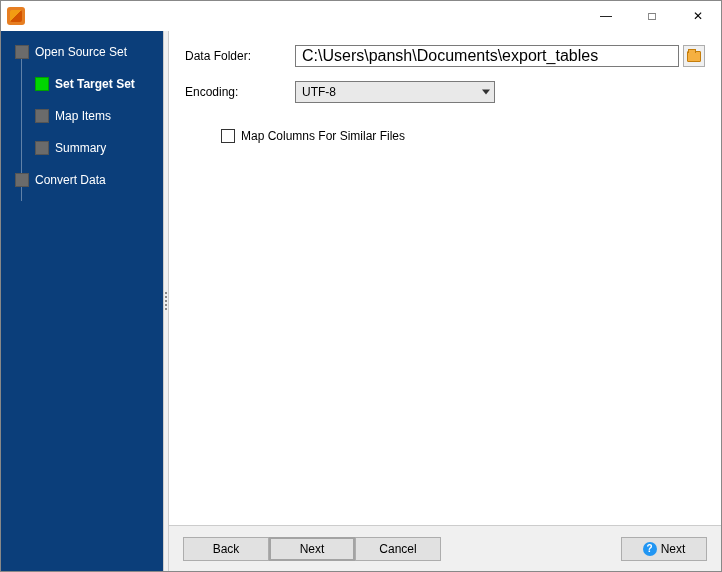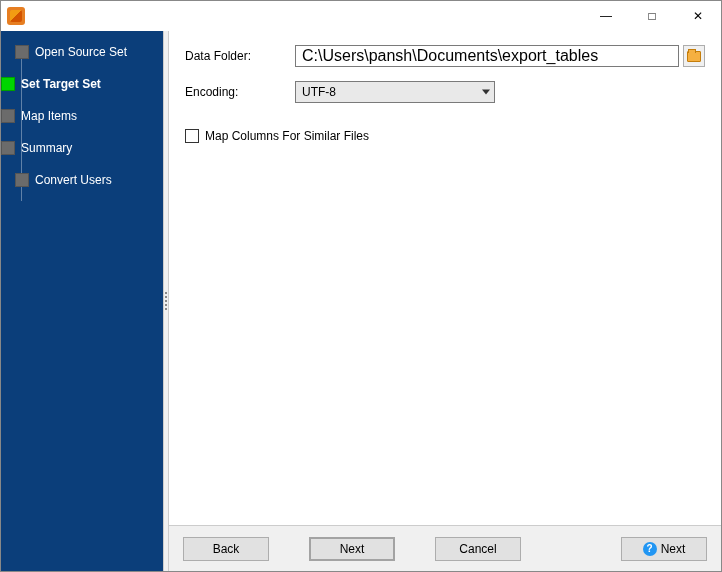--- a/index.html
+++ b/index.html
@@ -54,21 +54,21 @@
     position: relative;
   }
   .nav-item {
     display: flex;
     align-items: center;
     height: 26px;
     margin-bottom: 6px;
     position: relative;
   }
   .nav-item.level-0 { padding-left: 14px; }
-  .nav-item.level-1 { }
+  .nav-item.level-1 { padding-left: 34px; }
   .nav-box {
     width: 14px; height: 14px;
     background: #6b6b6b;
     border: 1px solid #555;
     margin-right: 6px;
     flex-shrink: 0;
   }
   .nav-box.active {
     background: #00d600;
     border-color: #00a000;
@@ -151,36 +151,35 @@
     padding: 2px 22px 2px 6px;
     font-size: 12px;
     display: flex;
     align-items: center;
   }
   .select-arrow {
     position:absolute; right:5px; top:50%; transform:translateY(-50%);
     width:0; height:0; border-left:4px solid transparent; border-right:4px solid transparent; border-top:5px solid #333;
   }
   .checkbox-row {
-    display: flex; align-items: center; margin-top: 26px;
+    display: flex; align-items: center; margin-top: 26px; margin-left: 36px;
   }
   .checkbox {
     width: 14px; height: 14px;
     border: 1px solid #333;
     background: #fff;
     margin-right: 6px;
   }
   .button-bar {
     height: 46px;
     border-top: 1px solid #ccc;
     background: #f0f0f0;
     display: flex;
     align-items: center;
     padding: 0 14px;
-    gap: 40px;
   }
   .btn {
     height: 24px;
     min-width: 86px;
     padding: 0 14px;
     border: 1px solid #adadad;
     background: #e1e1e1;
     display: flex;
     align-items: center;
     justify-content: center;
@@ -226,21 +225,21 @@
     <div class="nav-item level-1">
       <div class="nav-box"></div>
       <span class="nav-label">Map Items</span>
     </div>
     <div class="nav-item level-1">
       <div class="nav-box"></div>
       <span class="nav-label">Summary</span>
     </div>
     <div class="nav-item level-0">
       <div class="nav-box"></div>
-      <span class="nav-label">Convert Users</span>
+      <span class="nav-label">Convert Data</span>
     </div>
   </div>
 
   <div class="splitter">
     <div class="dot"></div>
     <div class="dot"></div>
     <div class="dot"></div>
     <div class="dot"></div>
     <div class="dot"></div>
   </div>

